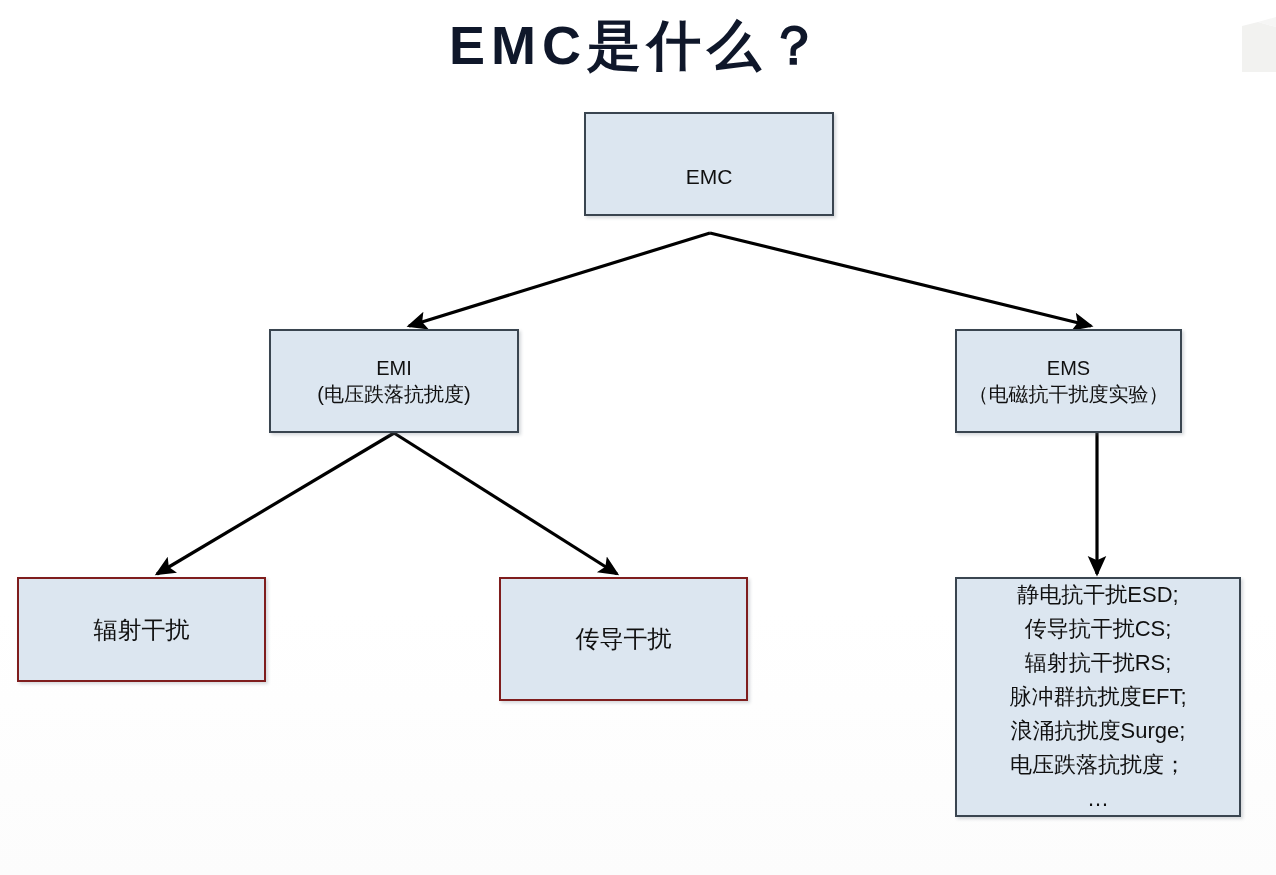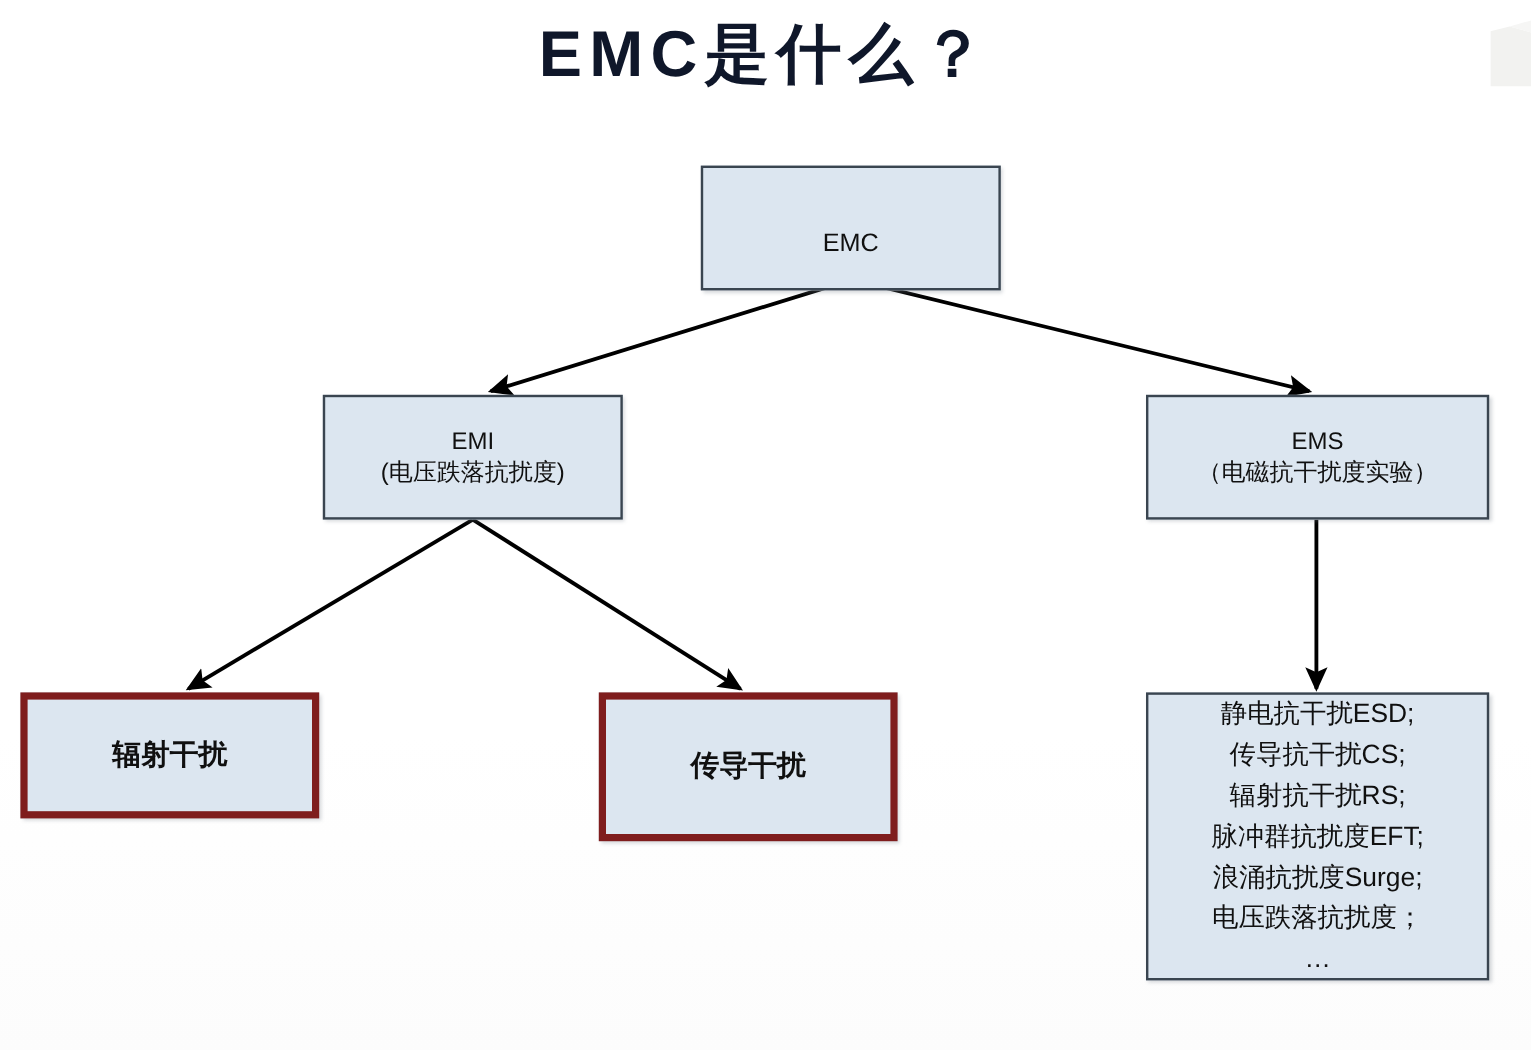--- a/index.html
+++ b/index.html
@@ -61,37 +61,36 @@
     box-shadow: 2px 2px 3px rgba(120,130,140,0.30);
   }
   .node .node-text {
     display: block;
     width: 100%;
     line-height: 1.32;
     white-space: pre-line;
   }
 
   .node.soft-border {
-    border: 6px solid #7f1d1d;
-    font-weight: bold;
+    border: 2px solid #7f1d1d;
   }
 
   
   #node-emc {
-    left: 584px;  top: 138px;  width: 250px;  height: 104px;
+    left: 584px;  top: 112px;  width: 250px;  height: 104px;
     font-size: 21px;
   }
   #node-emc .node-text { padding-top: 26px; }
 
   #node-emi {
     left: 269px;  top: 329px;  width: 250px;  height: 104px;
     font-size: 20px;
   }
   #node-ems {
-    left: 955px;  top: 329px;  width: 286px;  height: 104px;
+    left: 955px;  top: 329px;  width: 227px;  height: 104px;
     font-size: 20px;
   }
   #node-radiated {
     left: 17px;   top: 577px;  width: 249px;  height: 105px;
     font-size: 24px;
   }
   #node-conducted {
     left: 499px;  top: 577px;  width: 249px;  height: 124px;
     font-size: 24px;
   }

